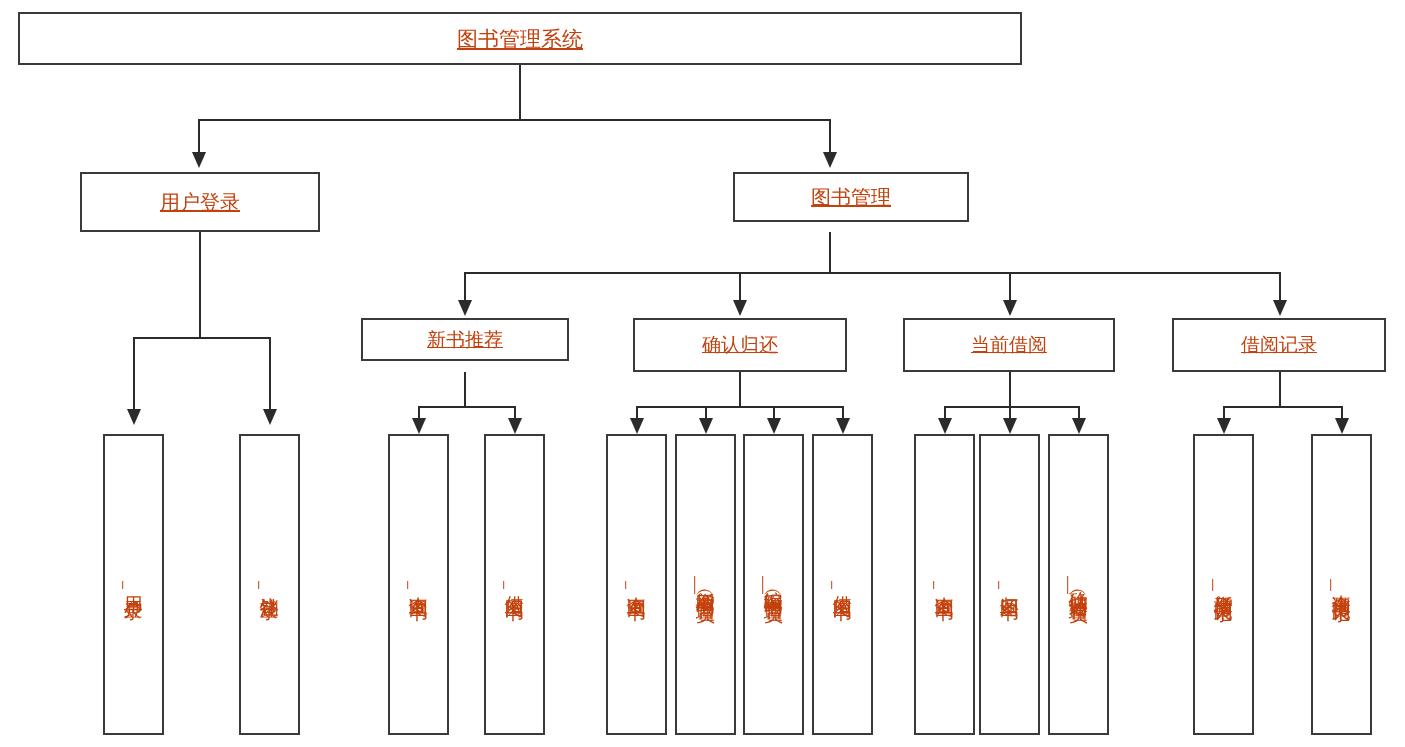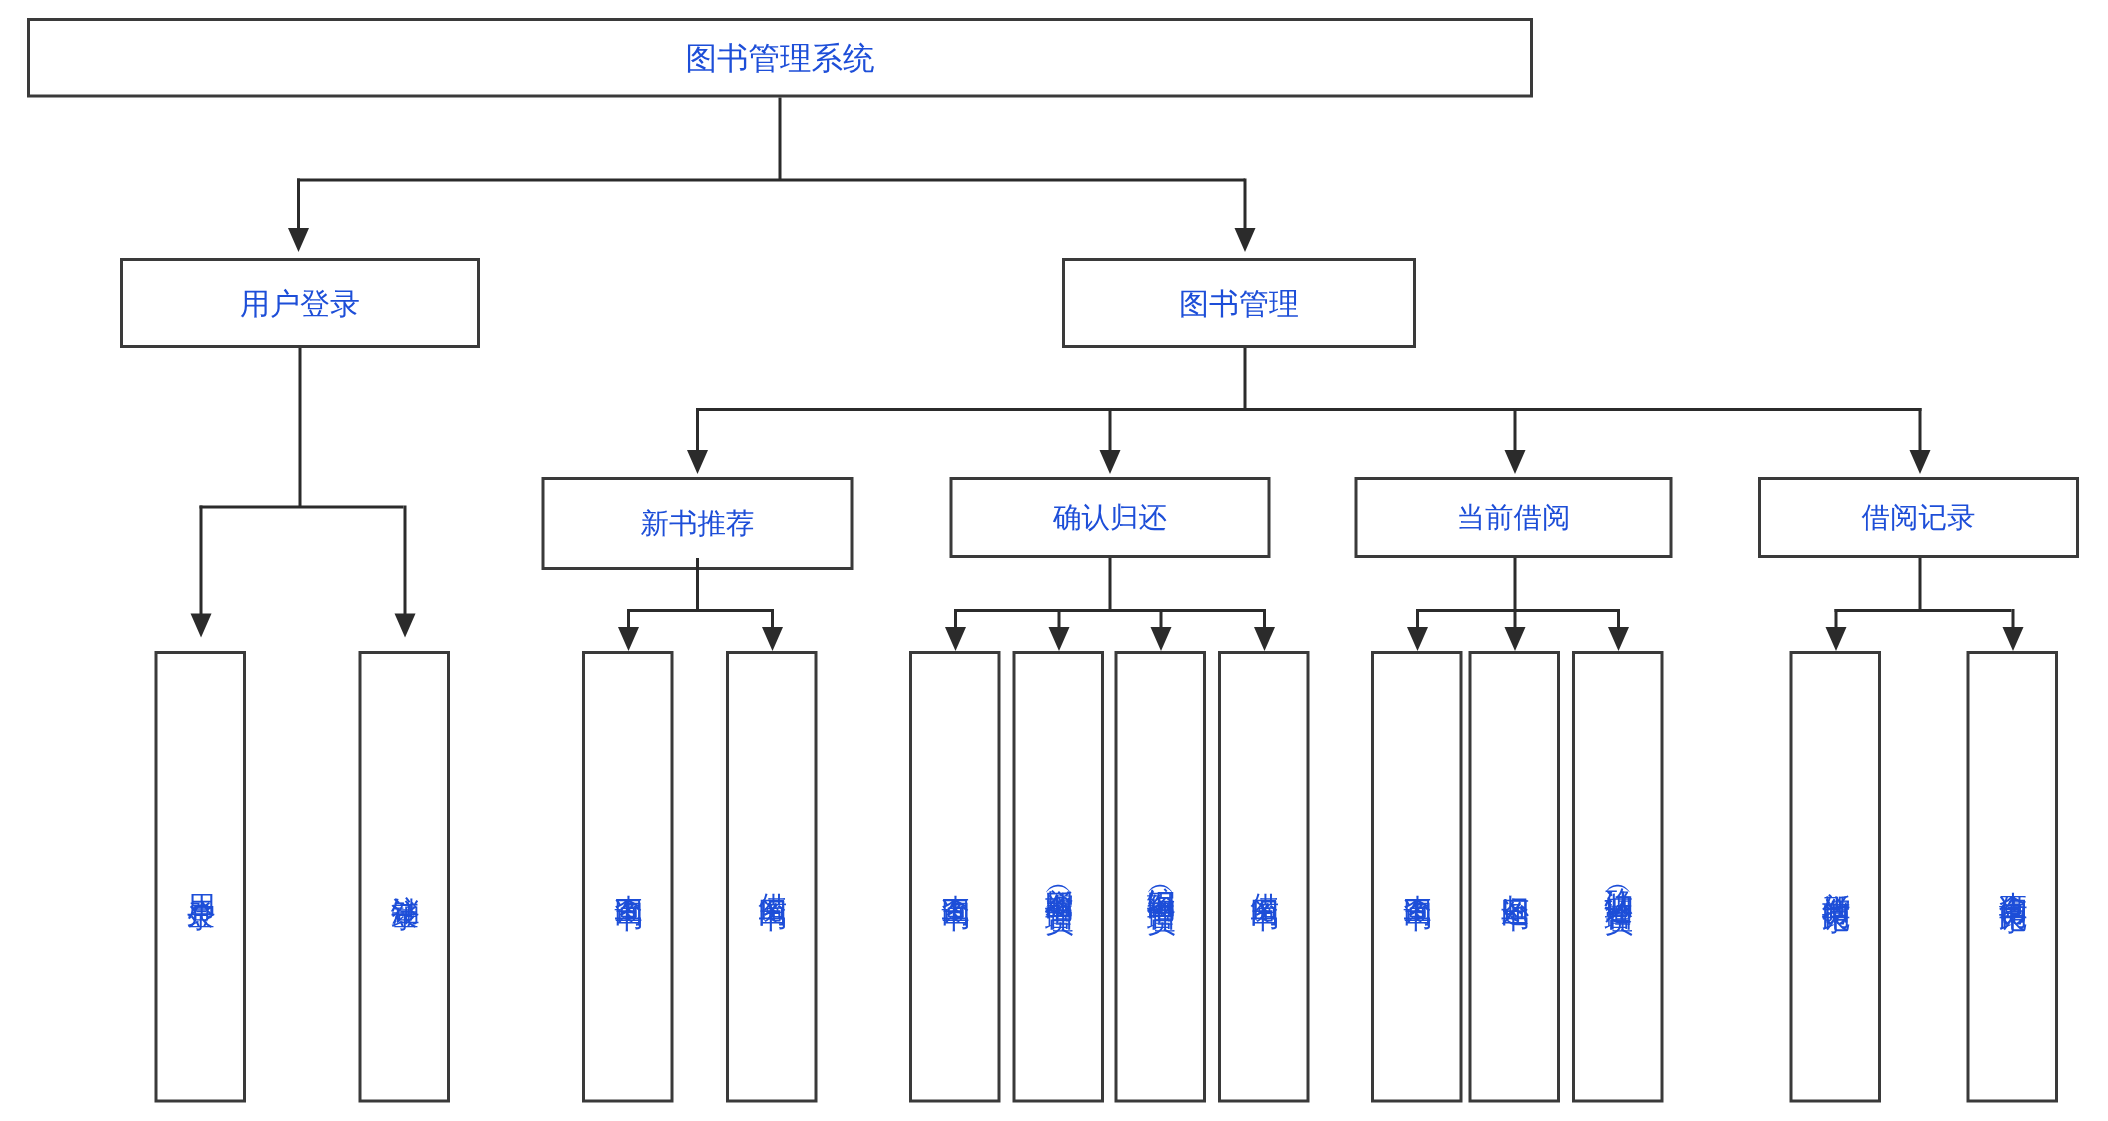--- a/index.html
+++ b/index.html
@@ -20,21 +20,22 @@
   }
   
   .box {
     position: absolute;
     box-sizing: border-box;
     background: #ffffff;
     border: 2px solid #3a3a3a;
     display: flex;
     align-items: center;
     justify-content: center;
-    color: #1d4ed8;
+    color: #c2410c;
+    text-decoration: underline;
   }
   .box.root {
     font-size: 21px;
     border-width: 2px;
   }
   .box.lvl2 {
     font-size: 20px;
   }
   .box.lvl3 {
     font-size: 19px;
@@ -98,21 +99,21 @@
 
   <div class="vline" style="left:198px; top:119px; height:35px;"></div>
   <div class="arrow" style="left:192px; top:152px;"></div>
   <div class="vline" style="left:829px; top:119px; height:35px;"></div>
   <div class="arrow" style="left:823px; top:152px;"></div>
 
   <div class="box lvl2" style="left:80px; top:172px; width:240px; height:60px;">
     <span>用户登录</span>
   </div>
 
-  <div class="box lvl2" style="left:708px; top:172px; width:236px; height:60px;">
+  <div class="box lvl2" style="left:733px; top:172px; width:236px; height:50px;">
     <span>图书管理</span>
   </div>
 
   <div class="vline" style="left:199px; top:232px; height:106px;"></div>
   <div class="hline" style="left:133px; top:337px; width:136px;"></div>
   <div class="vline" style="left:133px; top:337px; height:74px;"></div>
   <div class="arrow" style="left:127px; top:409px;"></div>
   <div class="vline" style="left:269px; top:337px; height:74px;"></div>
   <div class="arrow" style="left:263px; top:409px;"></div>
 
@@ -120,21 +121,21 @@
   <div class="hline" style="left:464px; top:272px; width:817px;"></div>
   <div class="vline" style="left:464px; top:272px; height:30px;"></div>
   <div class="arrow" style="left:458px; top:300px;"></div>
   <div class="vline" style="left:739px; top:272px; height:30px;"></div>
   <div class="arrow" style="left:733px; top:300px;"></div>
   <div class="vline" style="left:1009px; top:272px; height:30px;"></div>
   <div class="arrow" style="left:1003px; top:300px;"></div>
   <div class="vline" style="left:1279px; top:272px; height:30px;"></div>
   <div class="arrow" style="left:1273px; top:300px;"></div>
 
-  <div class="box lvl3" style="left:361px; top:318px; width:208px; height:62px;">
+  <div class="box lvl3" style="left:361px; top:318px; width:208px; height:43px;">
     <span>新书推荐</span>
   </div>
   <div class="box lvl3" style="left:633px; top:318px; width:214px; height:54px;">
     <span>确认归还</span>
   </div>
   <div class="box lvl3" style="left:1172px; top:318px; width:214px; height:54px;">
     <span>借阅记录</span>
   </div>
   <div class="box lvl3" style="left:903px; top:318px; width:212px; height:54px;">
     <span>当前借阅</span>

